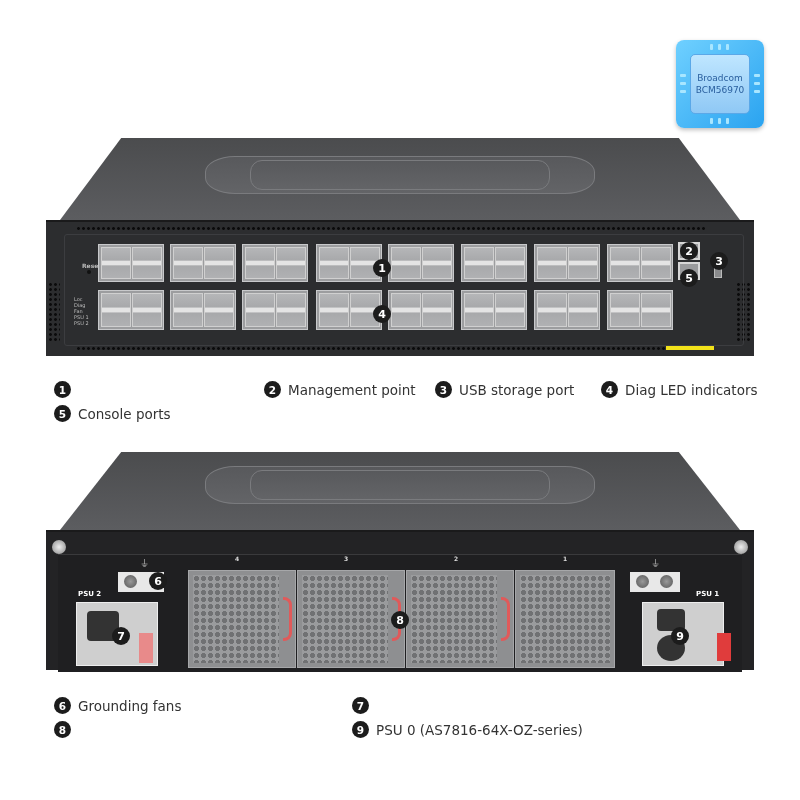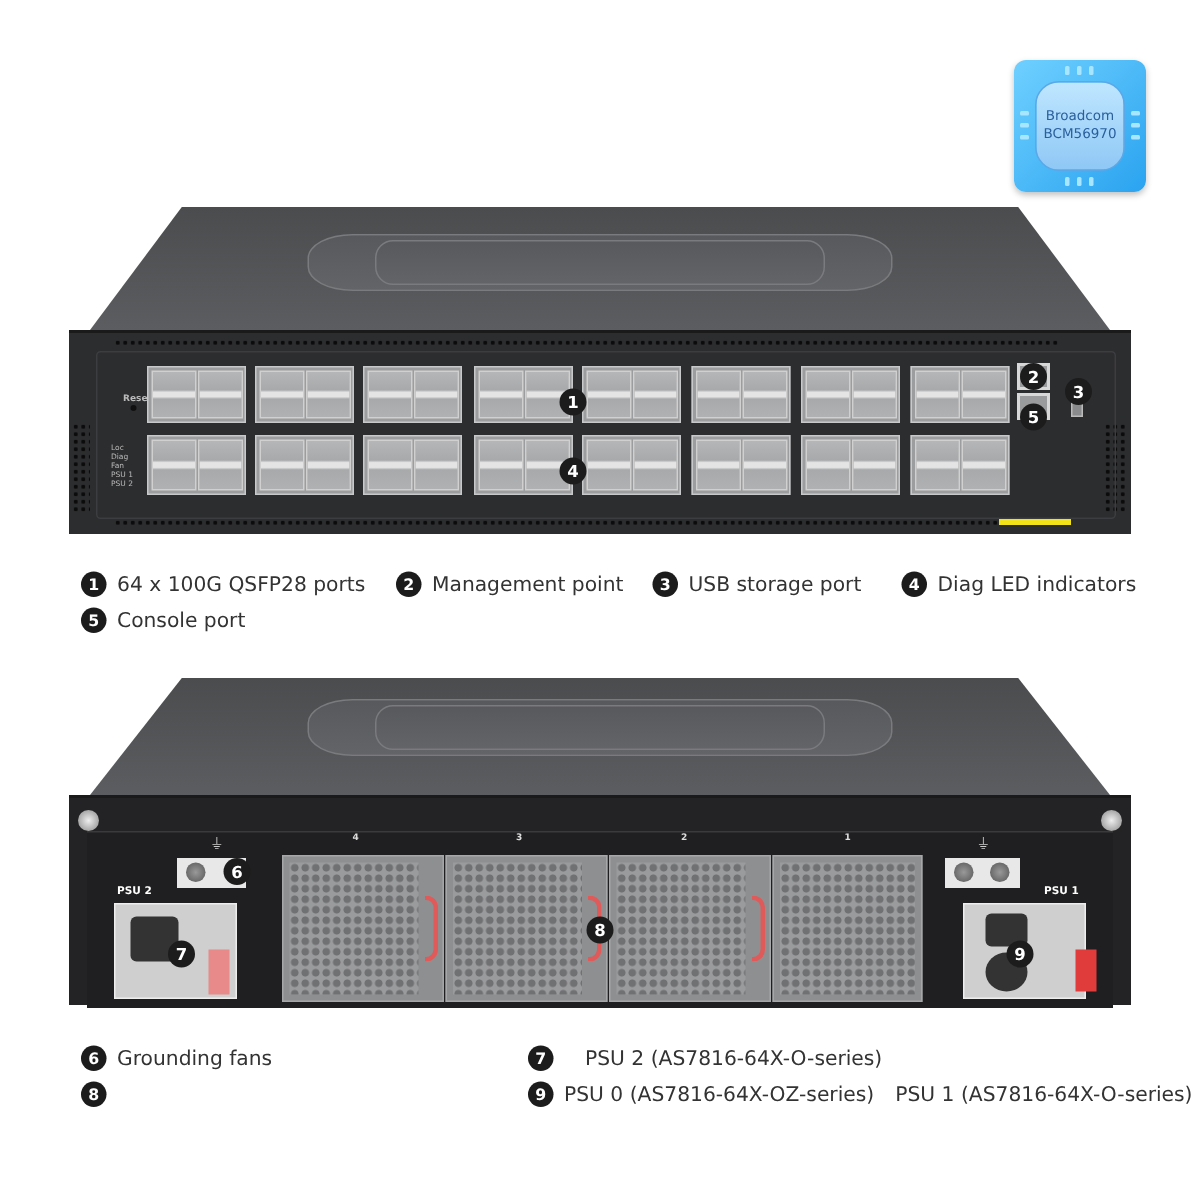--- a/index.html
+++ b/index.html
@@ -1,20 +1,20 @@
 <!DOCTYPE html>
 <html><head>
 <meta charset="utf-8">
 <style>
 *{box-sizing:border-box;margin:0;padding:0}
 body{width:800px;height:800px;background:#fff;position:relative;overflow:hidden;font-family:"DejaVu Sans",sans-serif;color:#333}
 .abs{position:absolute}
 
 .chip{left:676px;top:40px;width:88px;height:88px;border-radius:8px;background:linear-gradient(135deg,#6fd0ff,#2aa3f0);box-shadow:0 2px 4px rgba(0,0,0,.25)}
-.chip-inner{position:absolute;left:14px;top:14px;width:60px;height:60px;border-radius:16px;background:linear-gradient(180deg,#bfe6ff,#8fc8f5);border:1px solid #5aa8e8;display:flex;flex-direction:column;align-items:center;justify-content:center}
+.chip-inner{position:absolute;left:14px;top:14px;width:60px;height:60px;border-radius:5px;background:linear-gradient(180deg,#bfe6ff,#8fc8f5);border:1px solid #5aa8e8;display:flex;flex-direction:column;align-items:center;justify-content:center}
 .chip-inner span{font-size:9px;color:#2a5f9e;line-height:12px}
 .pin{position:absolute;background:#a8e6ff;border-radius:1px}
 
 .lid{background:linear-gradient(180deg,#4b4c4e,#5c5d60);clip-path:polygon(9% 0,91% 0,100% 100%,0 100%)}
 .lid-panel{position:absolute;border-radius:30px/16px;border:1px solid #7a7b7e;background:linear-gradient(180deg,#58595c,#636467)}
 .face{background:#2c2d2f;border-top:2px solid #1a1a1b}
 .vent{background-image:radial-gradient(circle,#0b0b0c 1.2px,transparent 1.6px);background-size:5px 5px}
 .port-group{position:absolute;background:#9c9d9f;border:1px solid #c8c9cb}
 .port{position:absolute;background:linear-gradient(180deg,#b5b6b8 0,#a8a9ab 40%,#e4e4e4 45%,#e4e4e4 55%,#a8a9ab 60%,#b0b1b3 100%);border:1px solid #d0d0d0}
 .badge{position:absolute;width:18px;height:18px;border-radius:50%;background:#1c1c1c;color:#fff;font-size:11px;font-weight:bold;display:flex;align-items:center;justify-content:center}
@@ -147,37 +147,36 @@
     <div class="badge" style="left:634px;top:20px">2</div>
     <div class="badge" style="left:664px;top:30px">3</div>
     <div class="badge" style="left:327px;top:83px">4</div>
     <div class="badge" style="left:634px;top:47px">5</div>
   </div>
 </div>
 
 <div>
   <div class="legend" style="left:54px;top:381px">
       <span class="num">1</span>
-      <span>64 x 100G QSFP28 ports</span>
     </div>
   <div class="legend" style="left:264px;top:381px">
       <span class="num">2</span>
       <span>Management point</span>
     </div>
   <div class="legend" style="left:435px;top:381px">
       <span class="num">3</span>
       <span>USB storage port</span>
     </div>
   <div class="legend" style="left:601px;top:381px">
       <span class="num">4</span>
       <span>Diag LED indicators</span>
     </div>
   <div class="legend" style="left:54px;top:405px">
       <span class="num">5</span>
-      <span>Console port</span>
+      <span>Console ports</span>
     </div>
 </div>
 
 <div class="abs" style="left:46px;top:452px;width:708px;height:218px">
   <div class="abs lid" style="left:14px;top:0;width:680px;height:78px">
     <div class="lid-panel" style="left:145px;top:14px;width:390px;height:38px"></div>
     <div class="lid-panel" style="left:190px;top:18px;width:300px;height:30px;border-radius:12px"></div>
   </div>
   <div class="abs face" style="left:0;top:78px;width:708px;height:140px;background:#232325">
     <div class="abs" style="left:6px;top:8px;width:14px;height:14px;border-radius:50%;background:radial-gradient(circle,#eee,#888)"></div>
@@ -234,23 +233,21 @@
   </div>
 </div>
 
 <div>
   <div class="legend" style="left:54px;top:697px">
       <span class="num">6</span>
       <span>Grounding fans</span>
     </div>
   <div class="legend" style="left:352px;top:697px">
       <span class="num">7</span>
-      <span style="margin-left:14px">PSU 2 (AS7816-64X-O-series)</span>
     </div>
   <div class="legend" style="left:54px;top:721px">
       <span class="num">8</span>
     </div>
   <div class="legend" style="left:352px;top:721px">
       <span class="num">9</span>
       <span>PSU 0 (AS7816-64X-OZ-series)</span>
-      <span style="margin-left:14px">PSU 1 (AS7816-64X-O-series)</span>
     </div>
 </div>
 
 </body></html>

